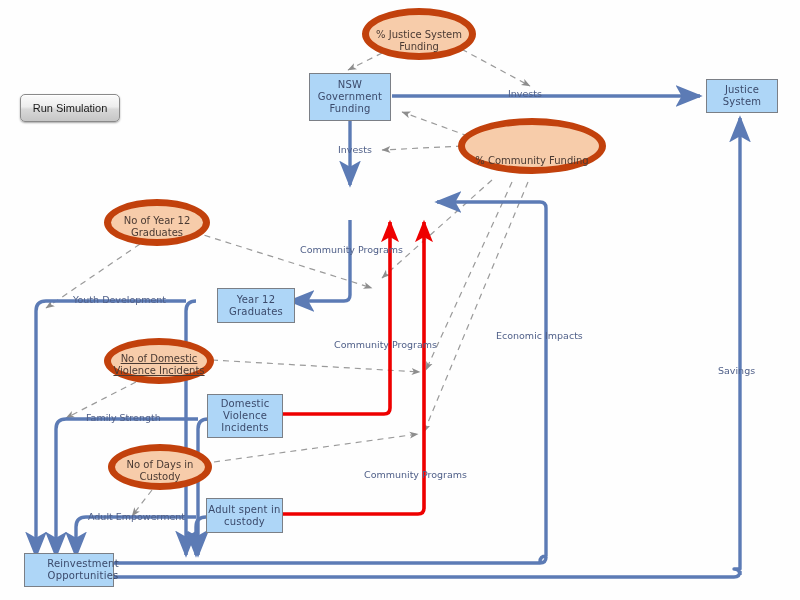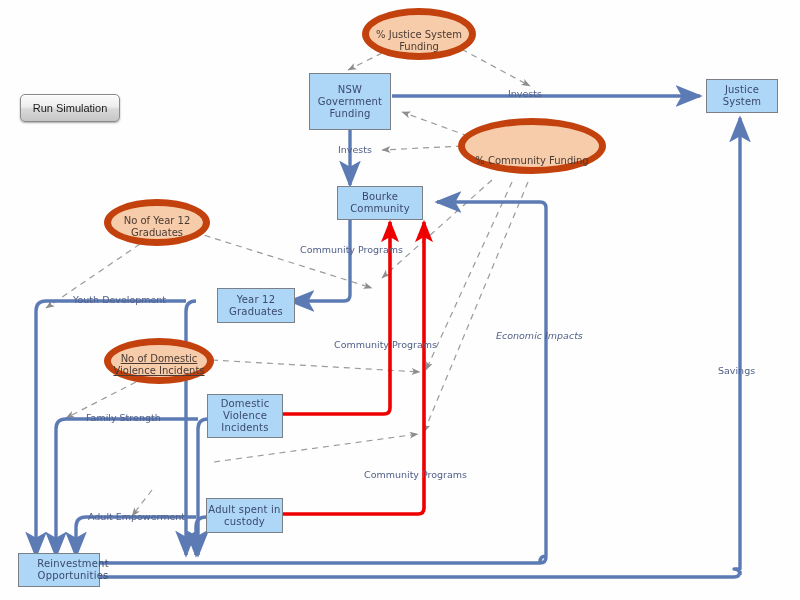--- a/index.html
+++ b/index.html
@@ -144,45 +144,39 @@
     </g>
   </svg>
 
   <div class="node-ellipse" style="left:362px; top:8px; width:114px; height:52px;">
     <span>
       <span>% Justice System</span>
       <span class="nb-line2">Funding</span>
     </span>
   </div>
 
-  <div class="node-box" style="left:309px; top:73px; width:82px; height:57px;text-align:center;">
+  <div class="node-box" style="left:309px; top:73px; width:82px; height:48px;text-align:center;">
     <span>
       <span>NSW</span>
       <span class="nb-line2">Government</span>
       <span class="nb-line2">Funding</span>
     </span>
   </div>
 
   <div class="node-box" style="left:706px; top:79px; width:72px; height:34px;">
     <span>
       <span>Justice</span>
       <span class="nb-line2">System</span>
     </span>
   </div>
 
   <div class="node-ellipse" style="left:458px; top:118px; width:148px; height:56px;">
     <span>% Community Funding</span>
   </div>
 
-  <div class="node-box" style="left:337px; top:186px; width:86px; height:34px;">
-    <span>
-      <span>Bourke</span>
-      <span class="nb-line2">Community</span>
-    </span>
-  </div>
 
   <div class="node-ellipse" style="left:104px; top:199px; width:106px; height:47px;">
     <span>
       <span>No of Year 12</span>
       <span class="nb-line2">Graduates</span>
     </span>
   </div>
 
   <div class="node-box" style="left:217px; top:288px; width:78px; height:35px;">
     <span>
@@ -199,43 +193,49 @@
   </div>
 
   <div class="node-box" style="left:207px; top:394px; width:76px; height:44px;">
     <span>
       <span>Domestic</span>
       <span class="nb-line2">Violence</span>
       <span class="nb-line2">Incidents</span>
     </span>
   </div>
 
+  <div class="node-ellipse" style="left:108px; top:444px; width:104px; height:46px;">
+    <span>
+      <span>No of Days in</span>
+      <span class="nb-line2">Custody</span>
+    </span>
+  </div>
 
   <div class="node-box" style="left:206px; top:498px; width:77px; height:35px;">
     <span>
       <span>Adult spent in</span>
       <span class="nb-line2">custody</span>
     </span>
   </div>
 
-  <div class="node-box" style="left:18px; top:553px; width:82px; height:34px;padding-left:28px;">
+  <div class="node-box" style="left:24px; top:553px; width:90px; height:34px;padding-left:28px;">
     <span>
       <span>Reinvestment</span>
       <span class="nb-line2">Opportunities</span>
     </span>
   </div>
 
   <div class="edge-label" style="left:508px; top:88px;">Invests</div>
   <div class="edge-label" style="left:338px; top:144px;">Invests</div>
   <div class="edge-label" style="left:300px; top:244px;">Community Programs</div>
   <div class="edge-label" style="left:334px; top:339px;">Community Programs</div>
   <div class="edge-label" style="left:364px; top:469px;">Community Programs</div>
   <div class="edge-label" style="left:73px; top:294px;">Youth Development</div>
   <div class="edge-label" style="left:86px; top:412px;">Family Strength</div>
   <div class="edge-label" style="left:88px; top:511px;">Adult Empowerment</div>
-  <div class="edge-label" style="left:496px; top:330px;font-style:italic;">Economic Impacts</div>
+  <div class="edge-label" style="left:496px; top:330px;">Economic Impacts</div>
   <div class="edge-label" style="left:718px; top:365px;">Savings</div>
 
   <div id="run-simulation-button">
     <span>Run Simulation</span>
   </div>
 
 </div>
 
 </body></html>

